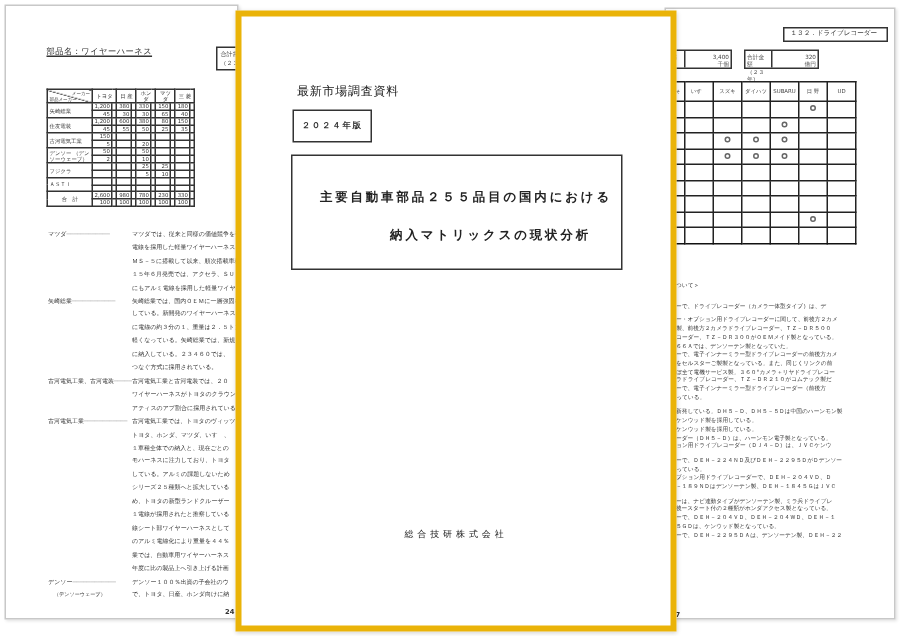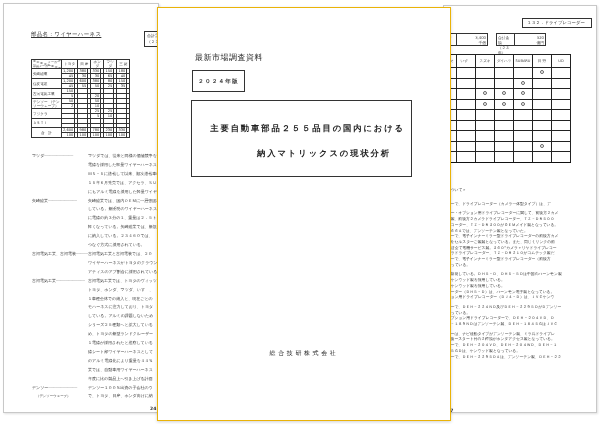--- a/index.html
+++ b/index.html
@@ -2,21 +2,21 @@
 <html><head>
 <meta charset="utf-8">
 <style>
   * { box-sizing: border-box; margin: 0; padding: 0; }
   html, body { width: 600px; height: 424px; background: #ffffff; overflow: hidden; }
   body { position: relative; font-family: "DejaVu Sans", sans-serif; color: #222; }
 
   .page { position: absolute; background: #fff; border: 1px solid #c8c8c8; overflow: hidden; }
   .page-left { left: 3px; top: 3px; width: 156px; height: 410px; box-shadow: 1px 1px 2px rgba(0,0,0,0.12); }
   .page-right { left: 443px; top: 5px; width: 154px; height: 408px; box-shadow: 1px 1px 2px rgba(0,0,0,0.12); }
-  .page-center { left: 157px; top: 7px; width: 294px; height: 414px; border: 1px solid #eab308; box-shadow: 0 1px 3px rgba(0,0,0,0.18); z-index: 5; }
+  .page-center { left: 157px; top: 7px; width: 294px; height: 414px; border: 4px solid #eab308; box-shadow: 0 1px 3px rgba(0,0,0,0.18); z-index: 5; }
 
   
   .lp-title { position: absolute; left: 27px; top: 27px; font-size: 5.5px; text-decoration: underline; letter-spacing: 0.3px; color: #333; }
   .lp-box { position: absolute; left: 140px; top: 27px; width: 30px; height: 16px; border: 1px solid #333; font-size: 4px; padding: 1px 2px; line-height: 6px; color: #444; }
   .lp-table { position: absolute; left: 27px; top: 55px; border-collapse: collapse; font-size: 3.6px; color: #333; }
   .lp-table td, .lp-table th { border: 0.6px solid #333; height: 4.7px; padding: 0 1px; text-align: right; font-weight: normal; line-height: 4px; }
   .lp-table th { height: 9px; text-align: center; }
   .lp-table .rowhdr { width: 30px; text-align: left; }
   .lp-table .v { width: 10px; }
   .lp-table .m { width: 3px; }

